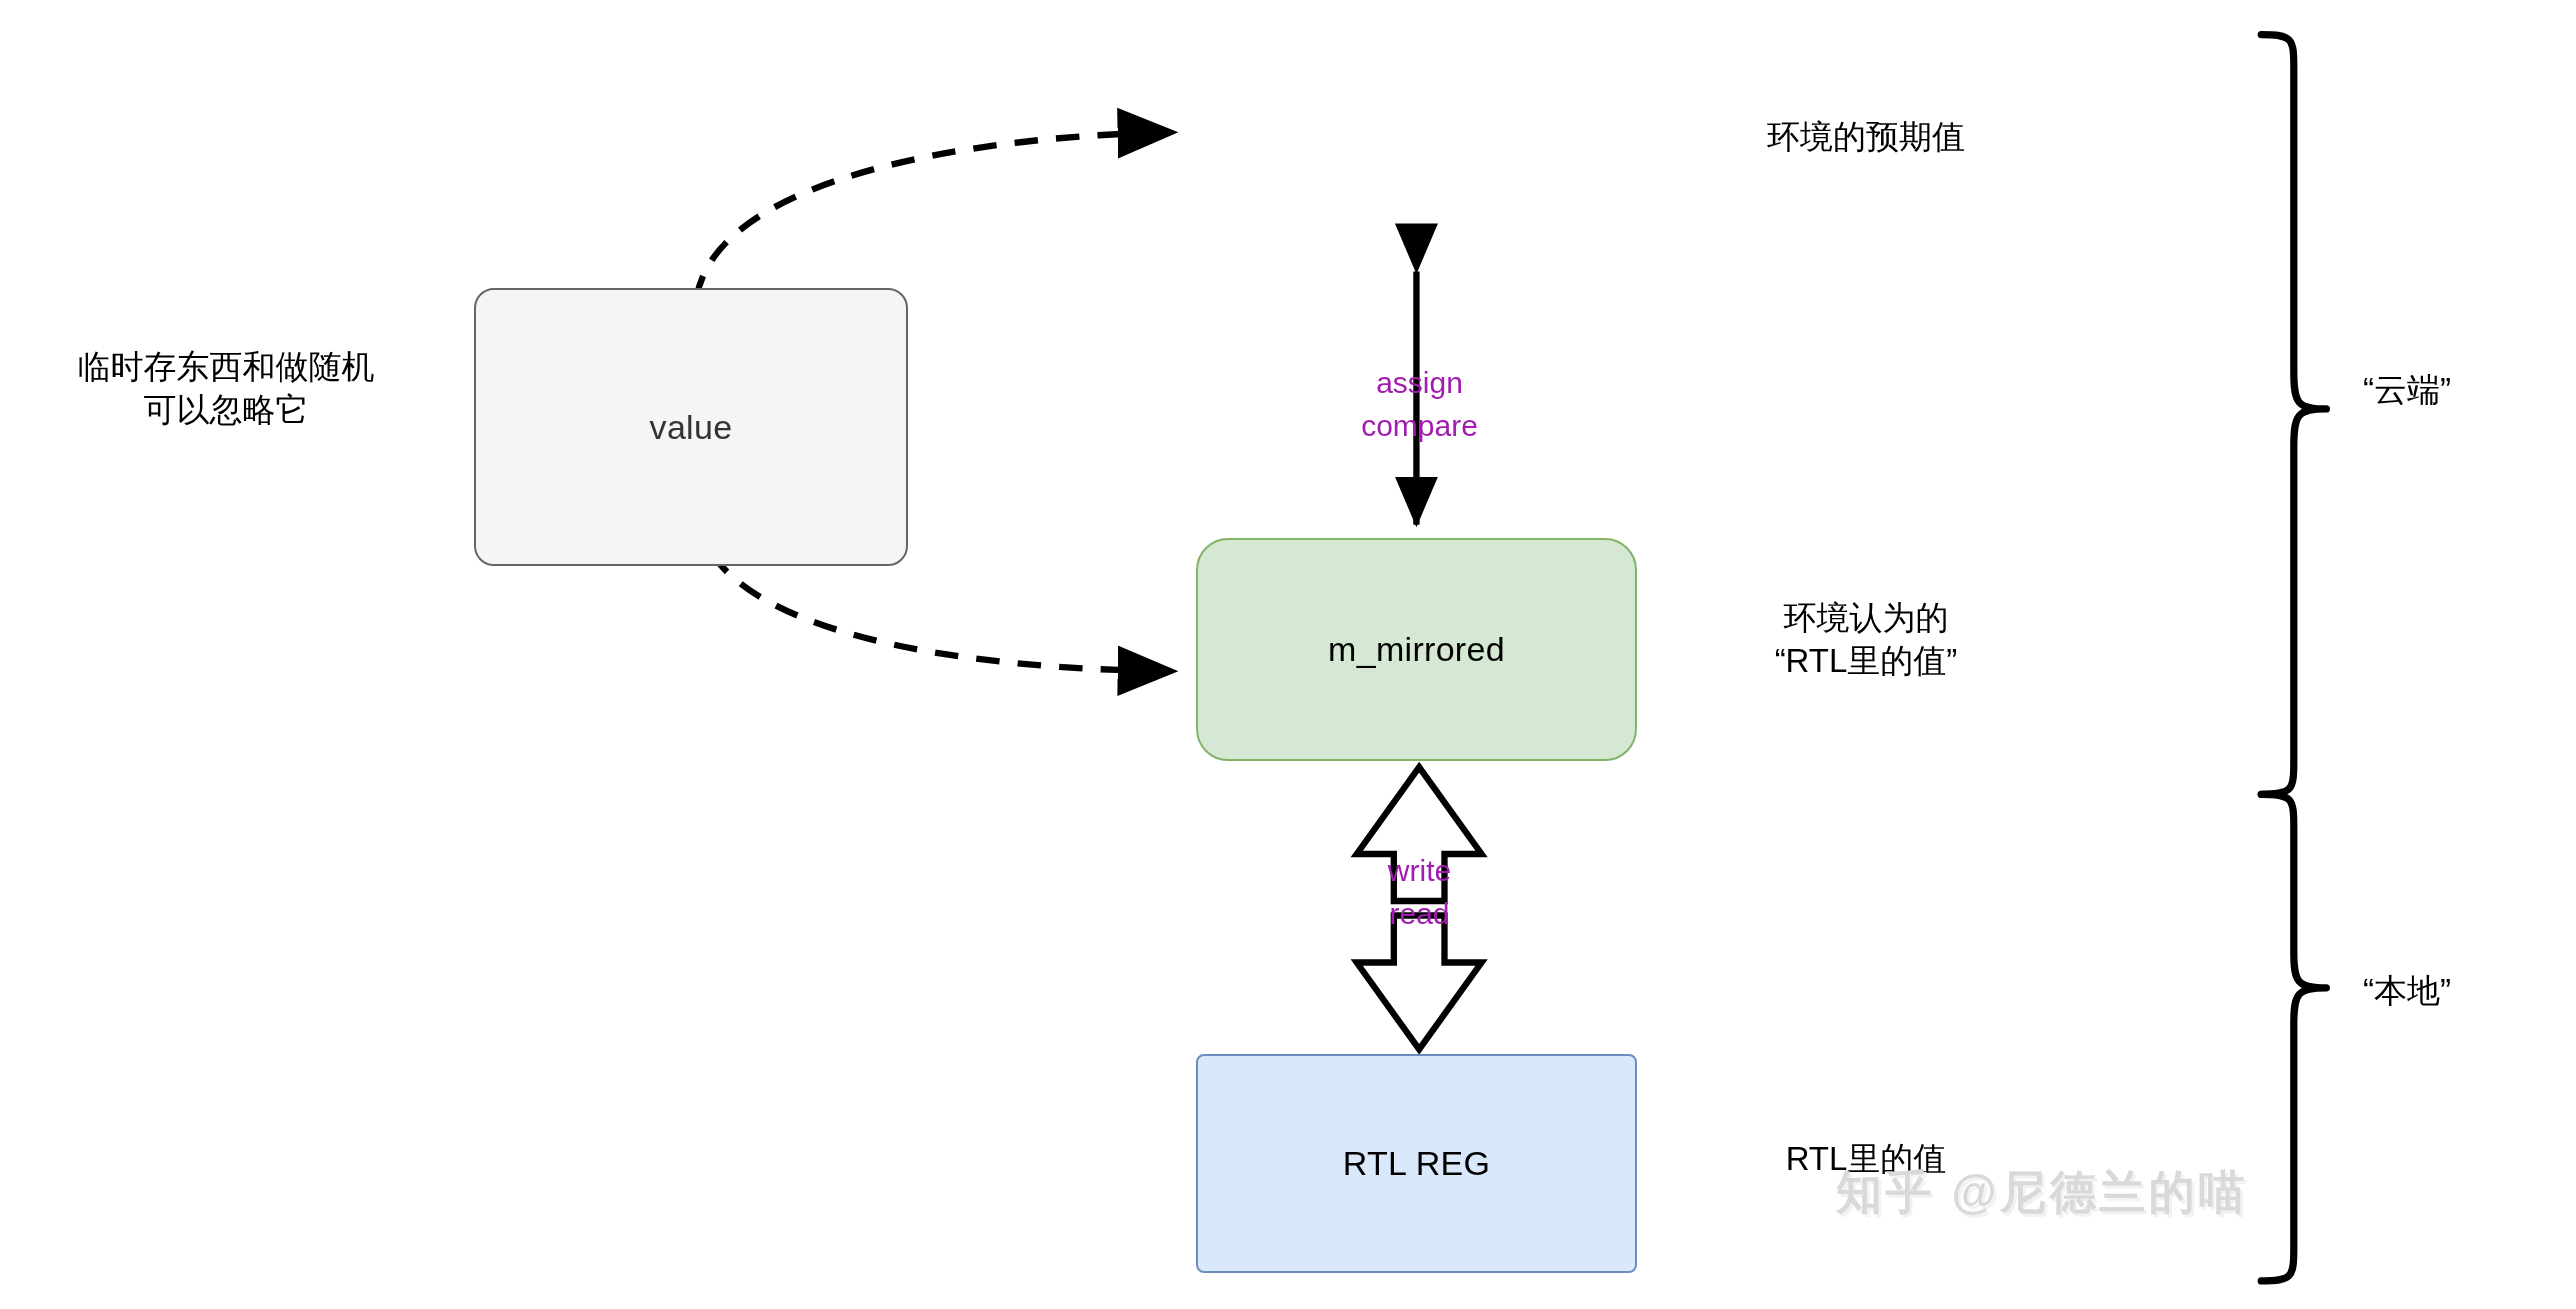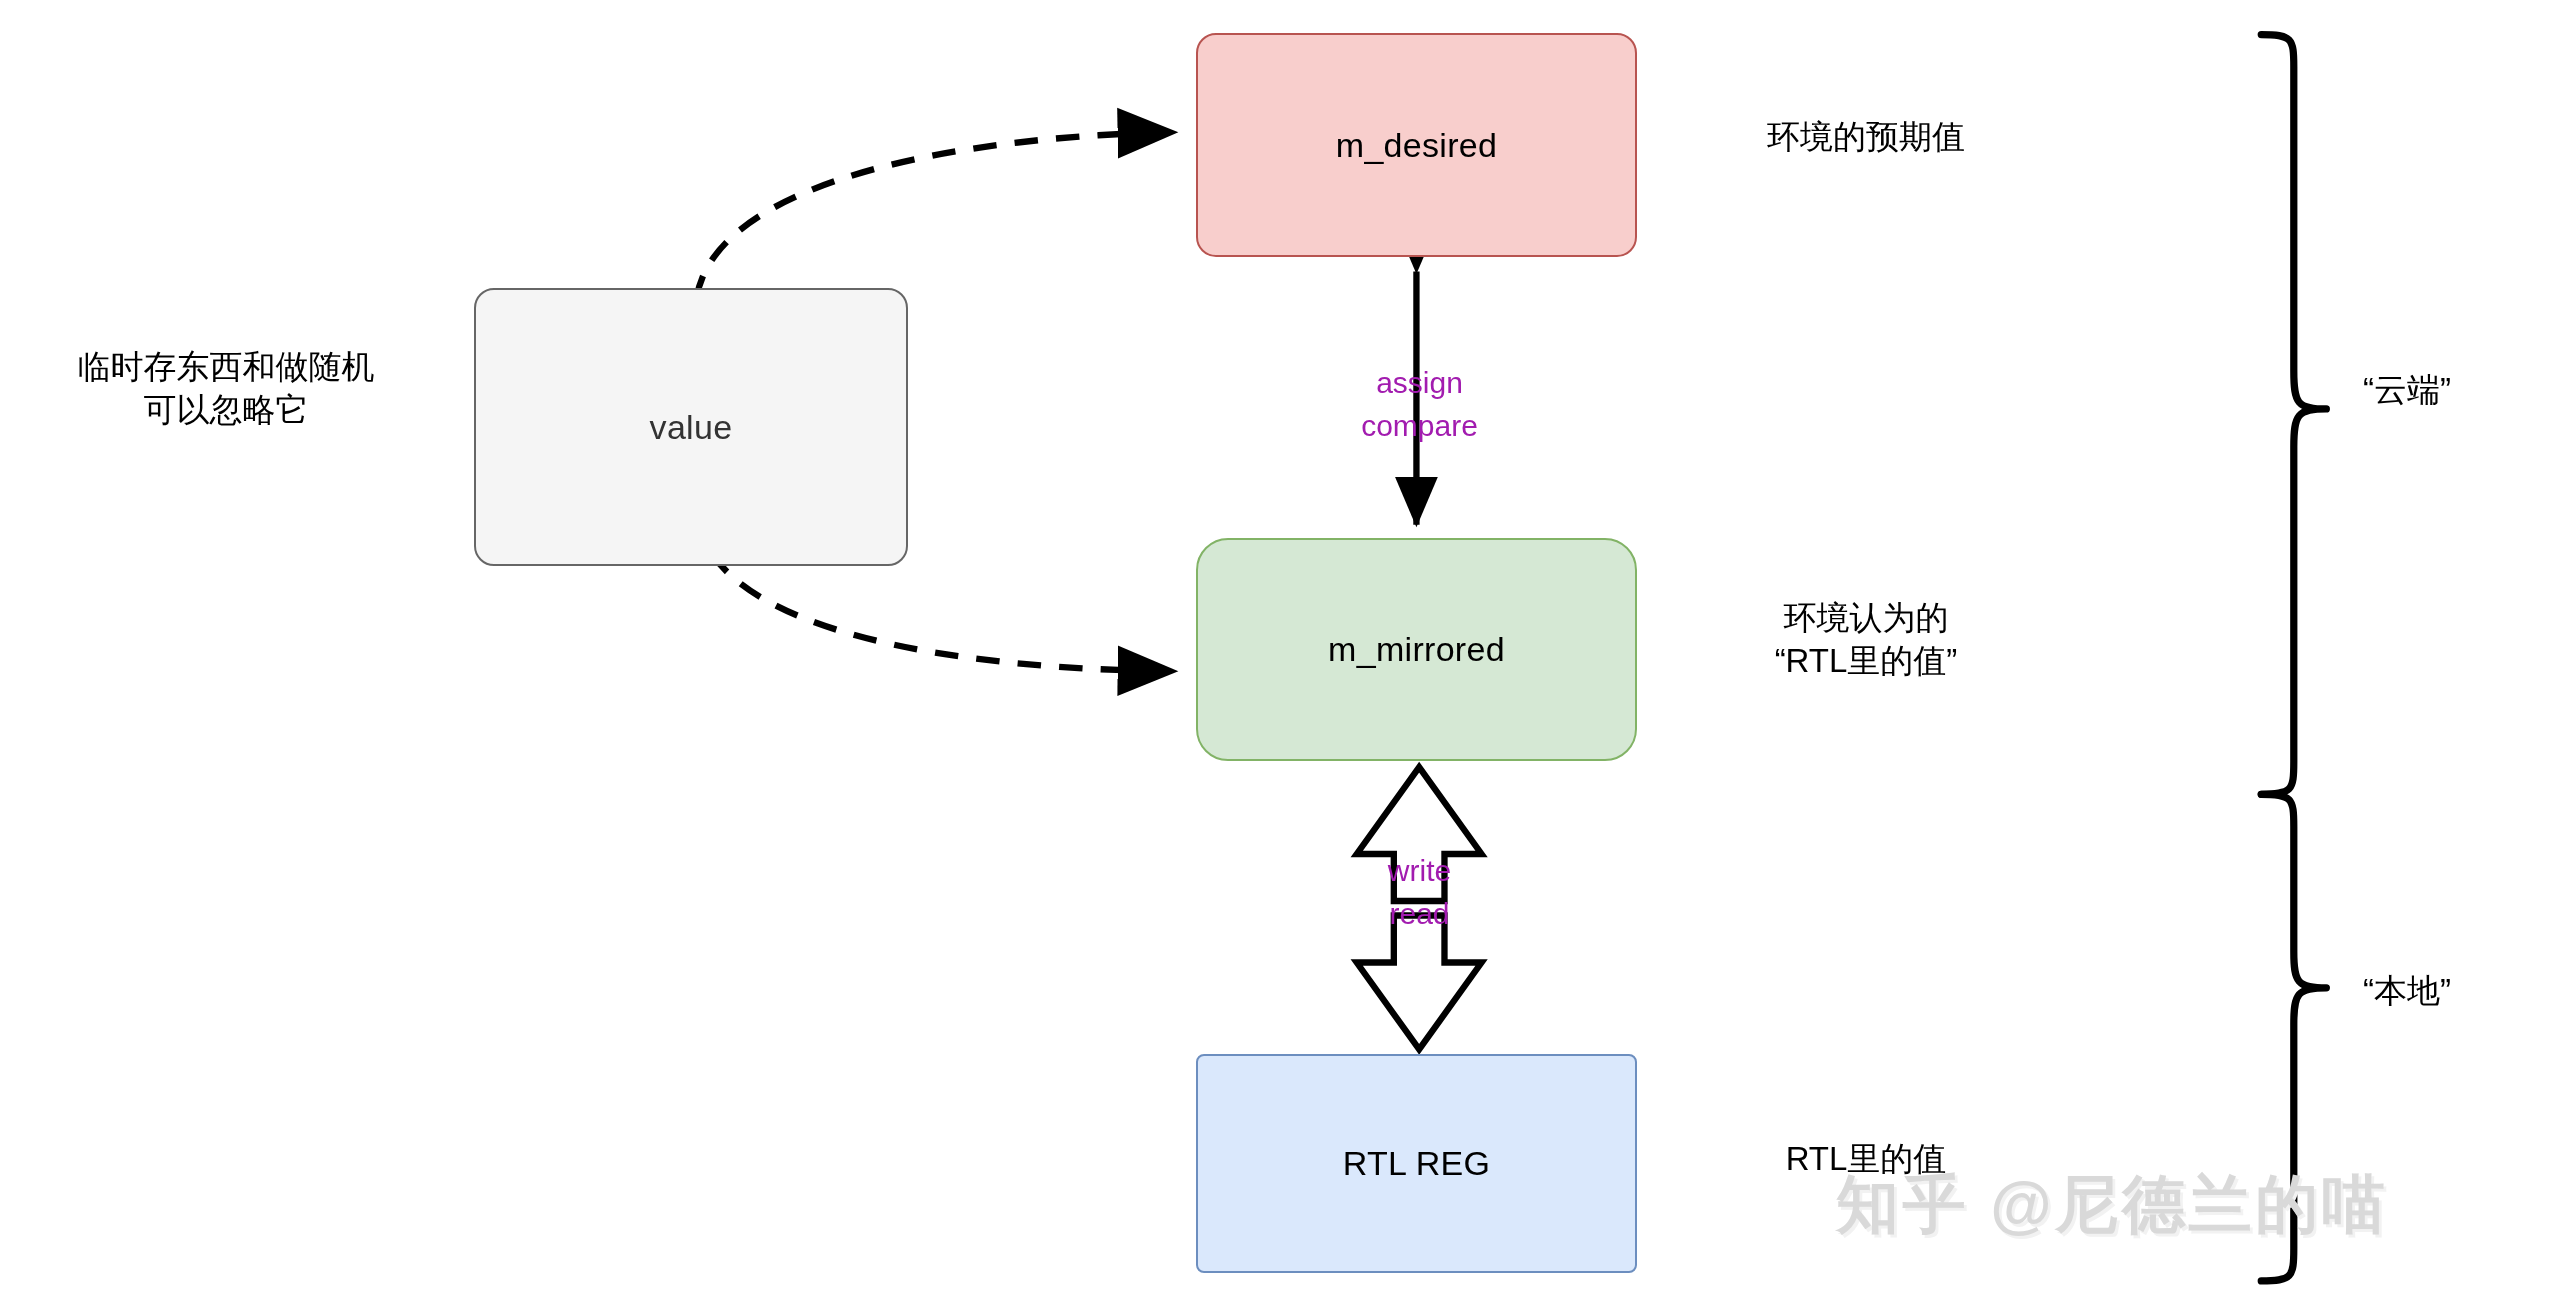--- a/index.html
+++ b/index.html
@@ -92,21 +92,21 @@
     text-align: center;
     line-height: 1.42;
     white-space: pre-line;
   }
   .label-assign { left: 1293px; top: 362px; width: 253px; }
   .label-write { left: 1293px; top: 850px; width: 253px; }
   .watermark {
     position: absolute;
     left: 1836px;
     top: 1162px;
-    font-size: 63px;
+    font-size: 46px;
     color: #d9d9d9;
     letter-spacing: 3.6px;
     text-shadow: 2.7px 2.7px 0 #f2f2f2;
     white-space: nowrap;
     font-weight: bold;
   }
 </style>
 </head>
 <body>
 
@@ -136,23 +136,20 @@
              L 2536,410 C 2536,446 2540,452 2572,452
              C 2540,452 2536,458 2536,494
              L 2536,842 C 2536,874 2534,878 2500,878" fill="none" stroke="#000000" stroke-width="8" stroke-linecap="round" stroke-linejoin="round"></path>
 
     <path d="M 2500,878 C 2534,878 2536,882 2536,914
              L 2536,1052 C 2536,1086 2540,1092 2572,1092
              C 2540,1092 2536,1098 2536,1132
              L 2536,1380 C 2536,1412 2534,1416 2500,1416" fill="none" stroke="#000000" stroke-width="8" stroke-linecap="round" stroke-linejoin="round"></path>
   </svg>
 
-  <div class="node-box node-desired">
-    <span>m_desired</span>
-  </div>
 
   <div class="node-box node-mirrored">
     <span>m_mirrored</span>
   </div>
 
   <div class="node-box node-value">
     <span>value</span>
   </div>
 
   <div class="node-box node-rtlreg">

